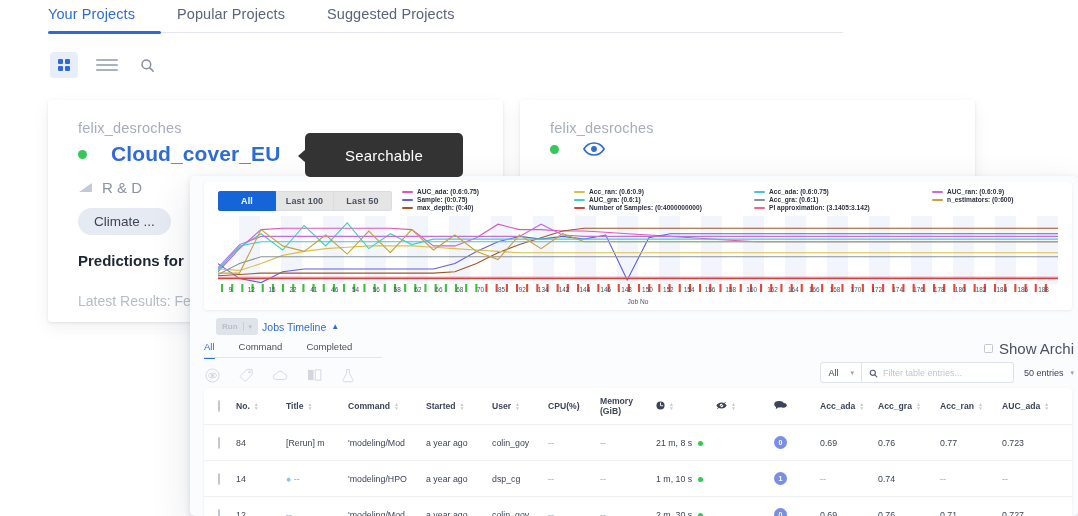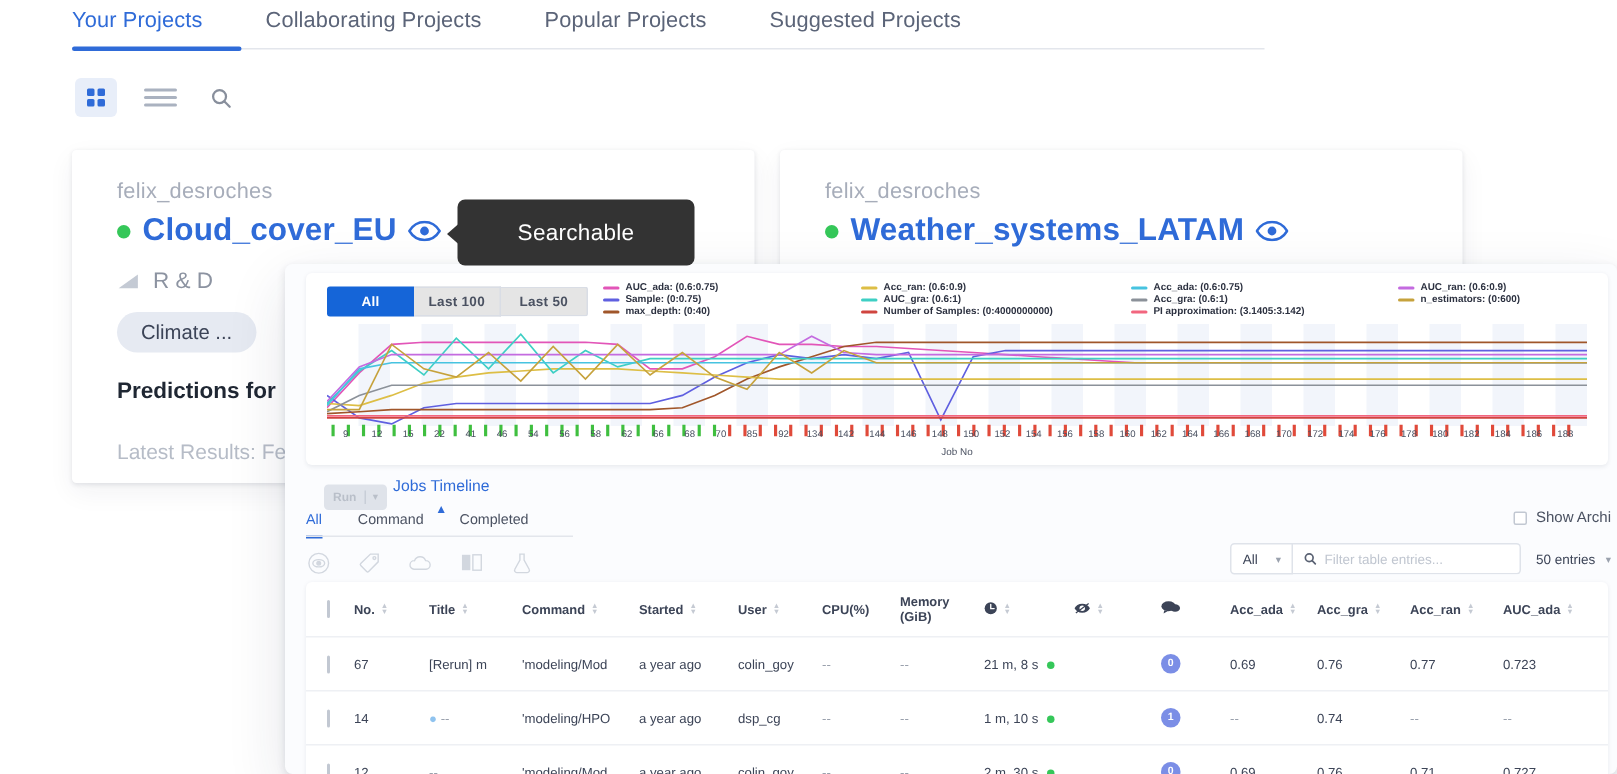--- a/index.html
+++ b/index.html
@@ -48,21 +48,21 @@
   .cards { position: absolute; left: 0; top: 100px; width: 1078px; height: 230px; }
   .card {
     position: absolute; top: 0; background: #fff;
     box-shadow: 0 1px 3px rgba(30,40,70,.10), 0 6px 18px rgba(30,40,70,.06);
     border-radius: 3px;
   }
   .card-1 { left: 48px; width: 455px; height: 222px; }
   .card-2 { left: 520px; width: 455px; height: 222px; }
   .card-pad { padding: 20px 24px 0 30px; }
   .card-owner { font-size: 14.5px; color: #a7adba; margin-bottom: 6px; letter-spacing: .2px; }
-  .card-titlerow { display: flex; align-items: center; gap: 8px; }
+  .card-titlerow { display: flex; align-items: center; gap: 24px; }
   .status-dot { width: 9px; height: 9px; border-radius: 50%; background: #35c759; flex: 0 0 auto; }
   .card-title { font-size: 21px; font-weight: bold; color: #2f6bd8; letter-spacing: .1px; white-space: nowrap; }
   .eye-icon { color: #2f6bd8; display: inline-flex; align-items: center; }
   .card-meta { display: flex; align-items: center; gap: 9px; margin-top: 13px; color: #8c93a1; font-size: 15px; }
   .sig-icon { display:inline-flex; }
   .chip {
     display: inline-block; margin-top: 12px; padding: 6px 16px; border-radius: 14px;
     background: #e6eaf2; color: #3c4457; font-size: 13.5px;
   }
   .card-desc { margin-top: 17px; font-size: 15px; font-weight: bold; color: #1f2733; white-space: nowrap; }
@@ -129,32 +129,32 @@
 
   
   .jt-head { position: absolute; left: 14px; top: 142px; display: flex; align-items: center; gap: 4px; margin-left: 12px; }
   .run-btn {
     display: flex; align-items: center; background: #dfe3ea; border-radius: 3px;
     height: 17px; padding: 0 6px; gap: 5px; cursor: pointer;
   }
   .run-btn .lbl { font-size: 8px; font-weight: bold; color: #b9bfc9; }
   .run-btn .sep { width: 1px; height: 9px; background: #c8ced7; }
   .run-btn .car { font-size: 7px; color: #b9bfc9; }
-  .jt-title { font-size: 10.5px; color: #2f6bd8; display: flex; align-items: center; gap: 5px; cursor: pointer; flex-direction: column; }
+  .jt-title { font-size: 10.5px; color: #2f6bd8; display: flex; align-items: center; gap: 5px; cursor: pointer; }
   .caret-up { font-size: 8px; }
 
   .jt-tabs { position: absolute; left: 14px; top: 165px; display: flex; gap: 24px; }
   .jt-tab { font-size: 9.5px; color: #4a5161; padding-bottom: 5px; cursor: pointer; }
   .jt-tab.active { color: #2f6bd8; border-bottom: 2px solid #2f6bd8; }
   .jt-rule { position: absolute; left: 14px; top: 181px; width: 178px; height: 1px; background: #e3e6ec; }
 
   .icon-row { position: absolute; left: 14px; top: 191px; display: flex; gap: 18px; align-items: center; }
   .icon-row .ic { width: 16px; height: 16px; display: flex; align-items: center; justify-content: center; cursor: pointer; }
 
-  .showarch { position: absolute; right: 4px; top: 164px; display: flex; align-items: center; gap: 6px; font-size: 10px; color: #4a5161; }
+  .showarch { position: absolute; right: 4px; top: 164px; display: flex; align-items: center; gap: 6px; font-size: 15px; color: #4a5161; }
   .cbox { width: 9px; height: 9px; border: 1px solid #c2c8d2; border-radius: 1.5px; background: #fff; }
 
   .filters { position: absolute; right: 4px; top: 186px; display: flex; align-items: center; gap: 10px; }
   .sel-all {
     display: flex; align-items: center; gap: 12px; border: 1px solid #dfe3ea;
     border-radius: 3px 0 0 3px; height: 21px; padding: 0 7px; font-size: 9px; color: #3c4457; background: #fff;
     cursor: pointer;
   }
   .filter-input {
     display: flex; align-items: center; gap: 5px; border: 1px solid #dfe3ea; border-left: none;
@@ -185,21 +185,20 @@
 </style>
 </head>
 <body>
 
 <div id="root">
 
   <div class="tabbar">
     <div class="tabbar-rule"></div>
     <div class="tabbar-inner">
       <div class="tab active">Your Projects</div>
-      <div class="tab">Collaborating Projects</div>
       <div class="tab">Popular Projects</div>
       <div class="tab">Suggested Projects</div>
     </div>
     <div class="tab-underline"></div>
   </div>
 
   <div class="viewctl">
     <div class="grid-btn">
       <span class="grid-glyph">
           <i></i>
@@ -248,21 +247,20 @@
         <div class="card-desc">Predictions for</div>
         <div class="card-results">Latest Results: Fe</div>
       </div>
     </div>
 
     <div class="card card-2">
       <div class="card-pad">
         <div class="card-owner">felix_desroches</div>
         <div class="card-titlerow">
           <span class="status-dot"></span>
-          <span class="card-title">Weather_systems_LATAM</span>
           <span class="eye-icon">
             <svg width="22" height="14" viewBox="0 0 24 15" fill="none" stroke="#2f6bd8" stroke-width="1.8">
               <path d="M1 7.5C4 2.5 8 1 12 1s8 1.5 11 6.5c-3 5-7 6.5-11 6.5S4 12.5 1 7.5z"></path>
               <circle cx="12" cy="7.5" r="3.2" fill="#2f6bd8" stroke="none"></circle>
             </svg>
           </span>
         </div>
       </div>
     </div>
 
@@ -686,21 +684,21 @@
                 <span class="th-in">
                   <span>AUC_ada</span>
                   <span class="sortarrows">▲<br>▼</span>
                 </span>
               </th>
           </tr>
         </thead>
         <tbody>
           <tr>
             <td style="padding-left:14px"><span class="cbox-cell"></span></td>
-            <td>67</td>
+            <td>84</td>
             <td>[Rerun] m</td>
             <td>'modeling/Mod</td>
             <td>a year ago</td>
             <td>colin_goy</td>
             <td class="muted">--</td>
             <td class="muted">--</td>
             <td><span>21 m, 8 s</span><span class="dot-green"></span></td>
             <td></td>
             <td><span class="badge">0</span></td>
             <td>0.69</td>

